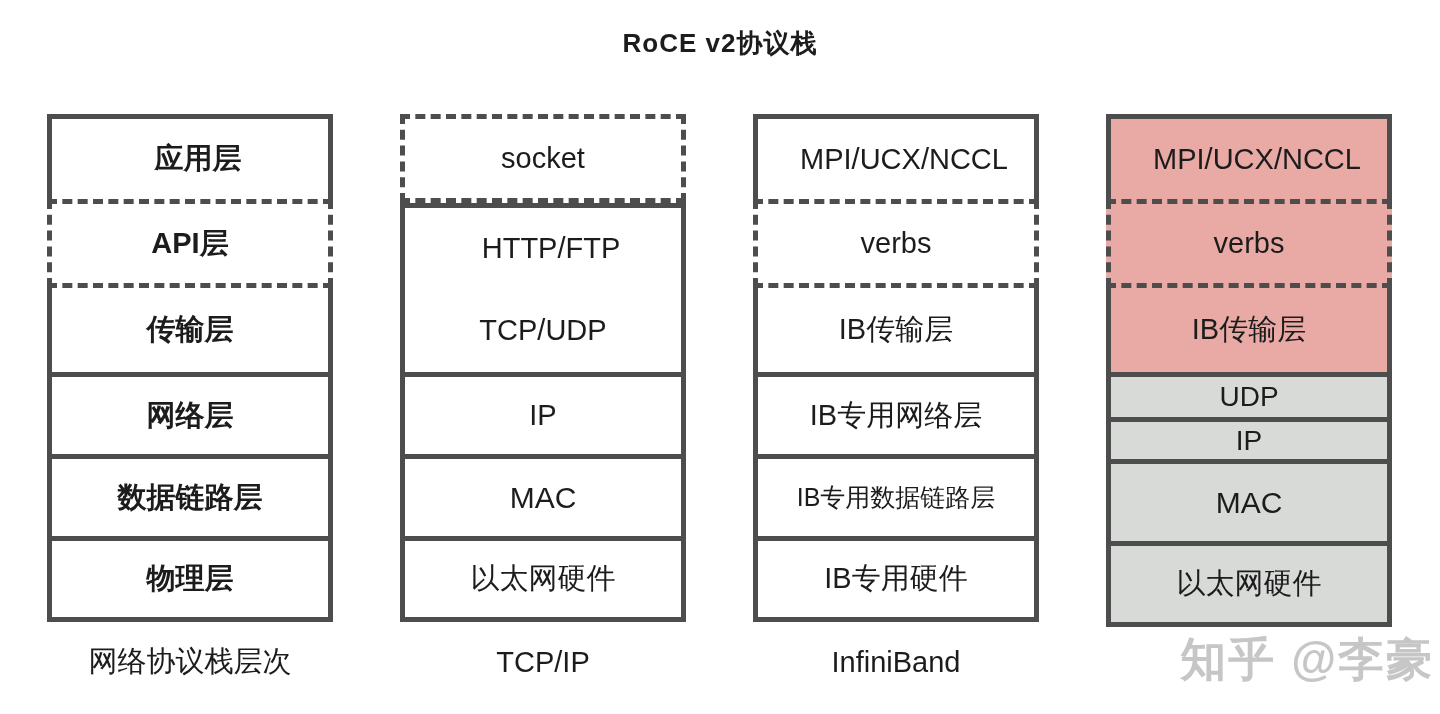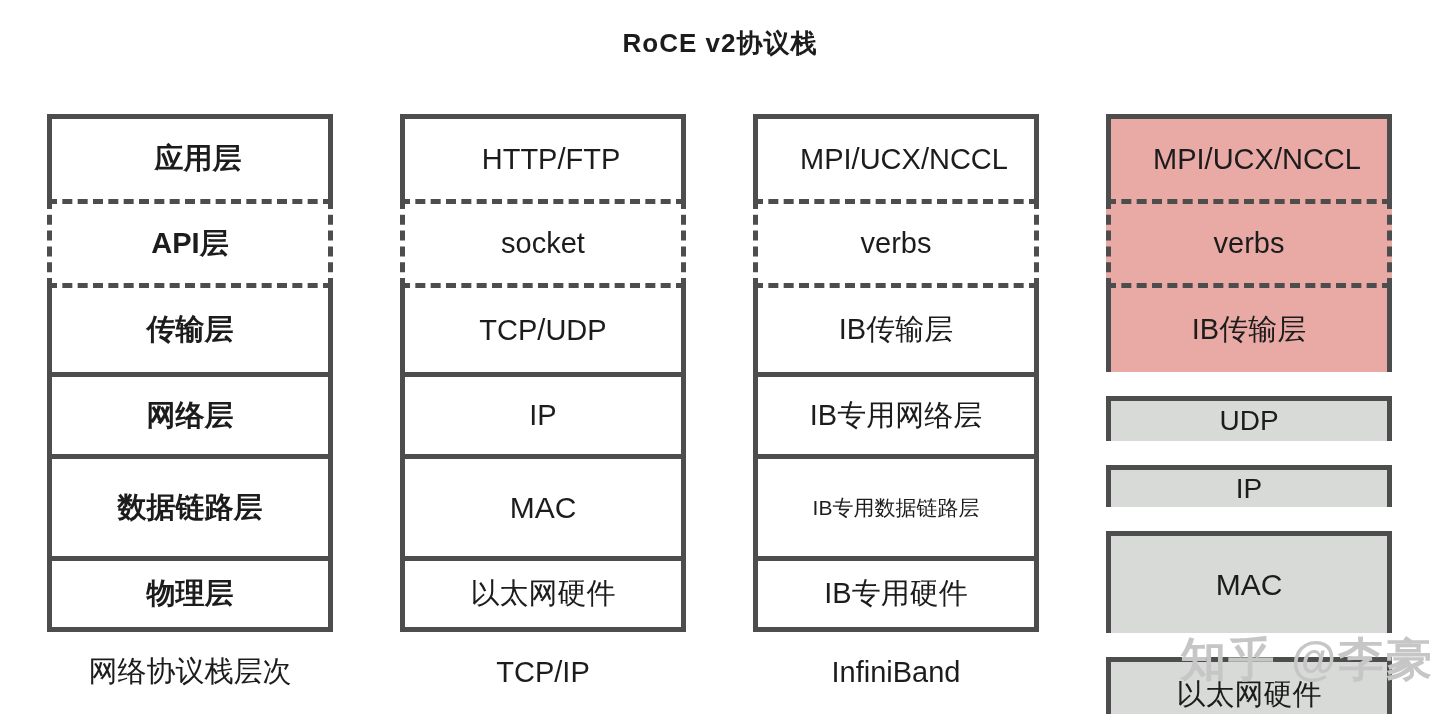--- a/index.html
+++ b/index.html
@@ -29,28 +29,28 @@
     display:flex;align-items:center;justify-content:center;
     font-size:29px;background:#ffffff;text-align:center;
   }
   
   .r1{height:85px;border:5px solid var(--border);border-bottom:none;padding-left:16px;}
   .r2{height:89px;border:5px dashed var(--border);background:transparent !important;}
   .r3{height:84px;border-left:5px solid var(--border);border-right:5px solid var(--border);}
   .r4{height:82px;border:5px solid var(--border);border-bottom:none;}
   .r4a{height:45px;border:5px solid var(--border);border-bottom:none;font-size:28px;}
   .r4b{height:42px;border:5px solid var(--border);border-bottom:none;font-size:28px;}
-  .r5{height:102px;border:5px solid var(--border);border-bottom:none;}
-  .r6{height:76px;border:5px solid var(--border);}
+  .r5{height:82px;border:5px solid var(--border);border-bottom:none;}
+  .r6{height:86px;border:5px solid var(--border);}
   .boldcol .row{font-weight:bold;}
   .small{font-size:30px;}
-  .xsmall{font-size:21px;}
+  .xsmall{font-size:25px;}
   .pink-group{background:var(--pink);}
   .pink-group .row{background:transparent;}
-  .grayrow{background:var(--gray);margin-top:24px;}
+  .grayrow{background:var(--gray);}
   .caption{
     margin-top:22px;height:36px;
     display:flex;align-items:center;justify-content:center;
     font-size:29px;
     text-align:right;
   }
   .caption.bold{font-weight:bold;}
   .watermark{
     position:absolute;top:629px;right:6px;z-index:5;
     font-size:46px;font-weight:600;color:var(--watermark);
@@ -68,22 +68,22 @@
     <div class="row r1">应用层</div>
     <div class="row r2">API层</div>
     <div class="row r3">传输层</div>
     <div class="row r4">网络层</div>
     <div class="row r5">数据链路层</div>
     <div class="row r6">物理层</div>
     <div class="caption">网络协议栈层次</div>
   </div>
 
   <div class="col">
+    <div class="row r2">socket</div>
     <div class="row r1">HTTP/FTP</div>
-    <div class="row r2">socket</div>
     <div class="row r3">TCP/UDP</div>
     <div class="row r4">IP</div>
     <div class="row r5 small">MAC</div>
     <div class="row r6">以太网硬件</div>
     <div class="caption">TCP/IP</div>
   </div>
 
   <div class="col">
     <div class="row r1">MPI/UCX/NCCL</div>
     <div class="row r2">verbs</div>

